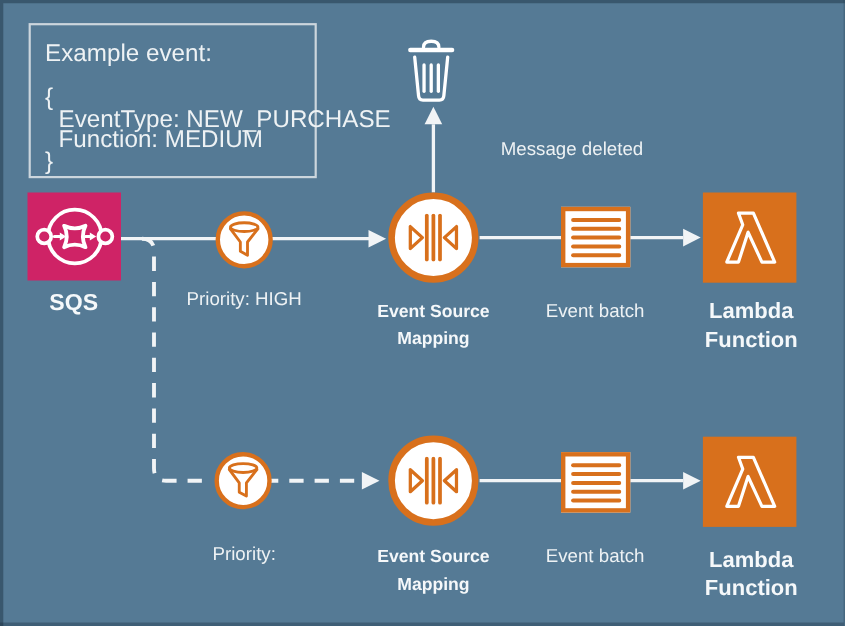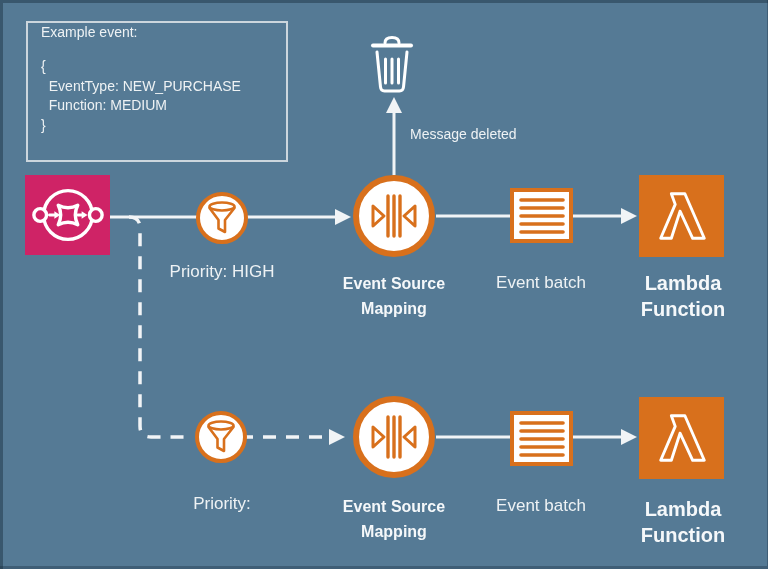--- a/index.html
+++ b/index.html
@@ -43,26 +43,26 @@
   .lab-bold{font-weight:bold;font-size:16px;line-height:25px;color:#f5f8fa;}
   .sqs-label{left:7px;top:264px;width:120px;font-weight:bold;font-size:21px;color:#f5f8fa;}
   .f1-label{left:112px;top:261px;}
   .esm1-label{left:284px;top:271px;}
   .b1-label{left:431px;top:272px;}
   .l1-label{left:573px;top:270px;font-size:20px;line-height:26px;}
   .f2-label{left:112px;top:493px;}
   .esm2-label{left:284px;top:494px;}
   .b2-label{left:431px;top:495px;}
   .l2-label{left:573px;top:496px;font-size:20px;line-height:26px;}
-  .msg-deleted{position:absolute;left:410px;top:126px;z-index:3;color:var(--text);font-size:14px;text-align:left;width:220px;}
+  .msg-deleted{position:absolute;left:410px;top:126px;z-index:3;color:var(--text);font-size:17px;text-align:center;width:220px;}
   
   .example-box{
     position:absolute;left:26px;top:21px;width:262px;height:141px;z-index:3;
     border:2px solid var(--boxborder);color:var(--text);
-    padding:1px 13px;font-size:14px;
+    padding:12px 13px;font-size:22px;
   }
   .example-title{margin-bottom:17px;}
   .example-lines div{line-height:19.5px;white-space:pre;}
 </style>
 </head>
 <body>
 
 <div id="canvas">
 
   <svg id="wires" width="768" height="569" viewBox="0 0 768 569">
@@ -106,20 +106,21 @@
       <circle class="sw" stroke-width="3.5" cx="42" cy="40" r="25"></circle>
       <path class="sw" fill="var(--pink)" stroke-width="3.5" d="M32 30 Q42 35 52 30 Q47 40 52 50 Q42 45 32 50 Q37 40 32 30 Z" style="fill:var(--pink)"></path>
       <circle cx="13.5" cy="40" r="6.5" style="fill:var(--pink)" class="sw" stroke-width="3.5"></circle>
       <circle cx="70.5" cy="40" r="6.5" style="fill:var(--pink)" class="sw" stroke-width="3.5"></circle>
       <path class="sw" stroke-width="3" d="M23 40 H28"></path>
       <polygon class="fw" points="34,40 28,36.2 28,43.8"></polygon>
       <path class="sw" stroke-width="3" d="M52 40 H56"></path>
       <polygon class="fw" points="62,40 56,36.2 56,43.8"></polygon>
     </svg>
   </div>
+  <div class="label sqs-label">SQS</div>
 
   <div class="node circle-sm f1">
     <svg width="32" height="34" viewBox="0 0 30 34">
       <ellipse class="so" stroke-width="2.6" cx="15" cy="5.5" rx="12.5" ry="4"></ellipse>
       <path class="so" stroke-width="2.6" d="M2.5 7 L11.5 19 L11.5 27.5 L18 31 L18 19 L27.5 7"></path>
     </svg>
   </div>
   <div class="label lab-reg f1-label">Priority: HIGH</div>
 
   <div class="node circle-lg esm1">

